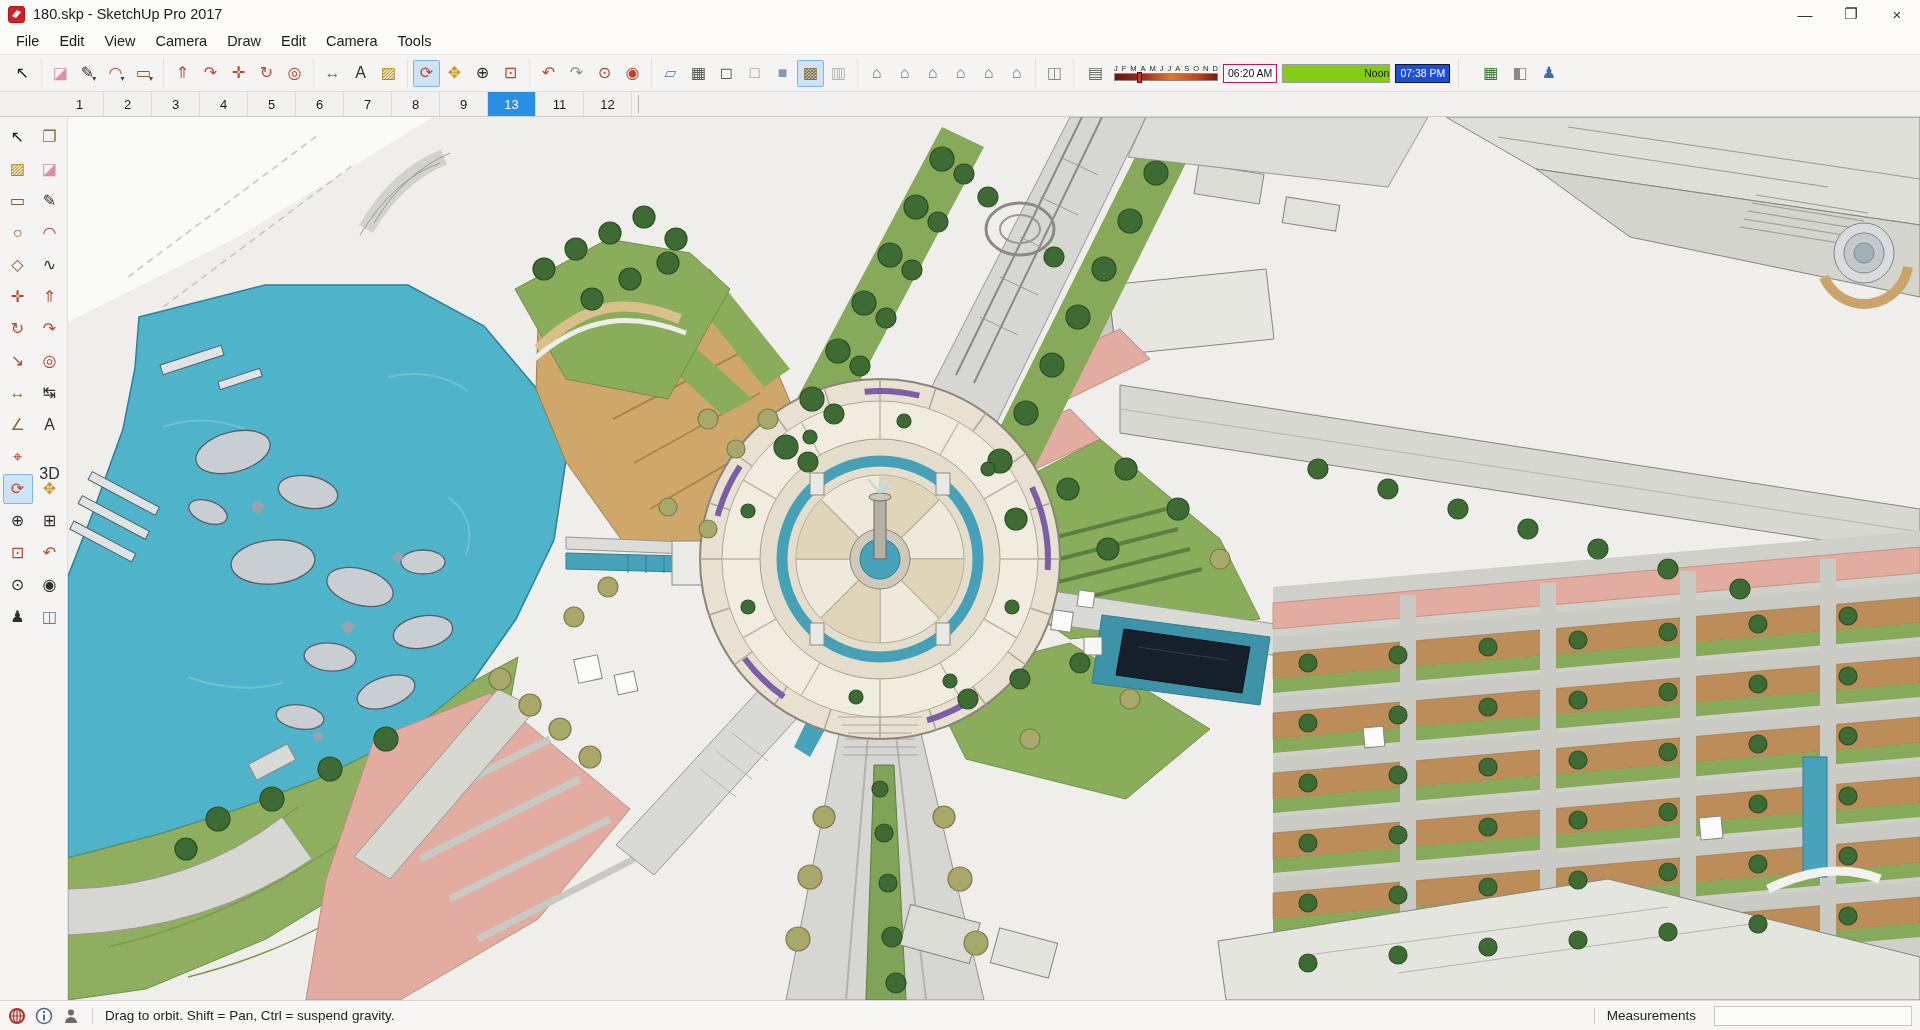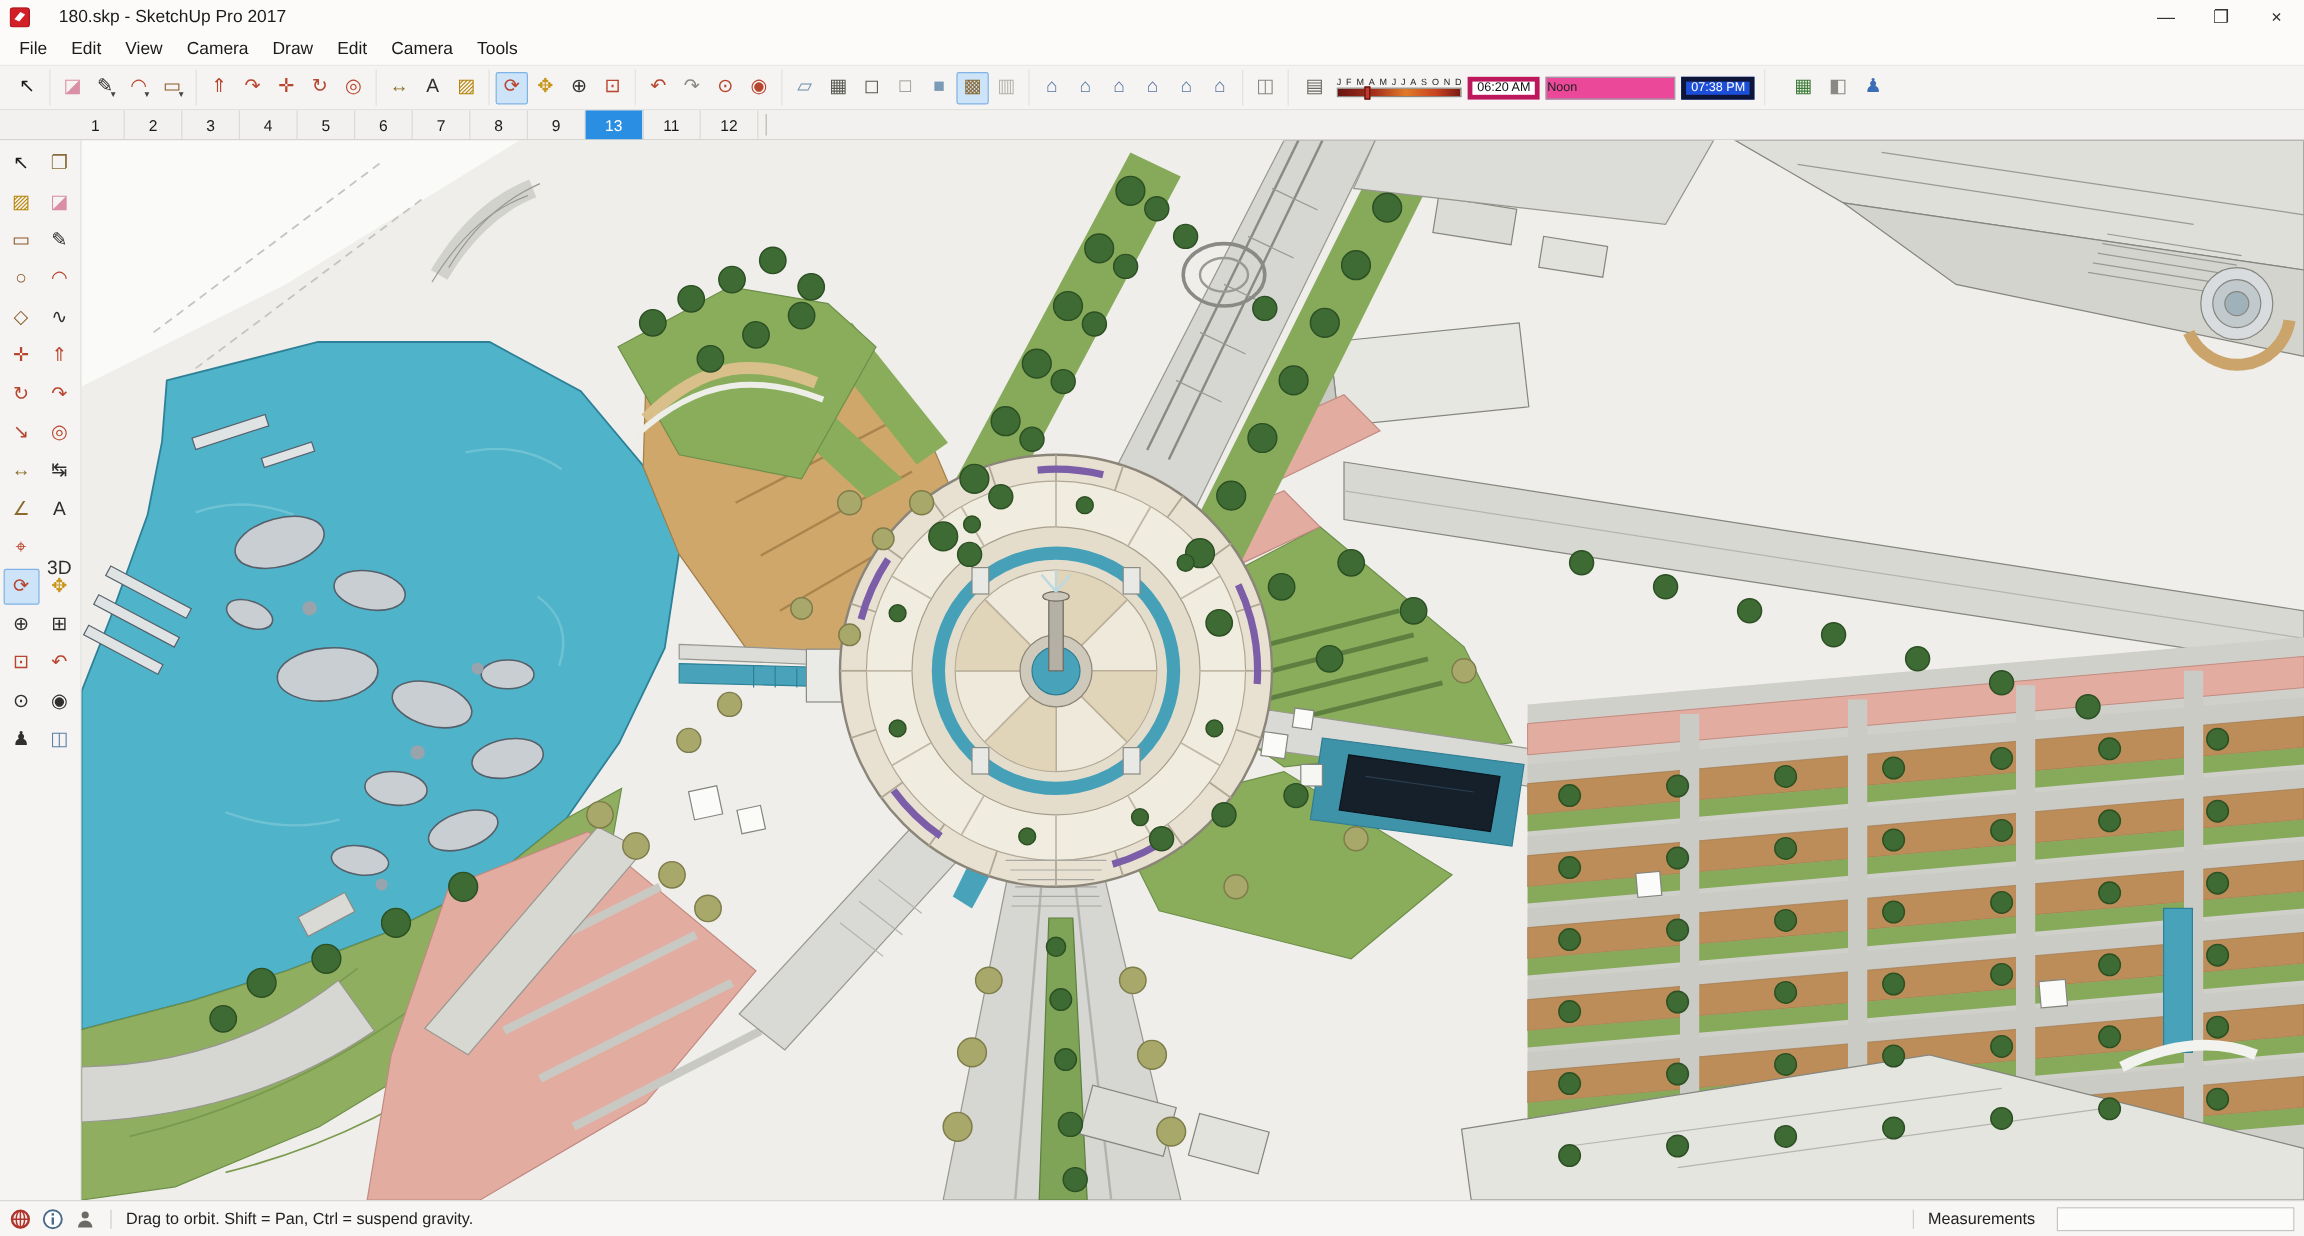--- a/index.html
+++ b/index.html
@@ -1,20 +1,20 @@
 <!DOCTYPE html>
 <html><head>
 <meta charset="utf-8">
 <style>
   html,body{margin:0;padding:0;background:#888;}
   *{box-sizing:border-box;user-select:none;}
   .page{width:1920px;height:1030px;position:relative;background:#fff;overflow:hidden;
         font-family:"Liberation Sans","DejaVu Sans",sans-serif;color:#1a1a1a;}
   
-  .titlebar{height:28px;display:flex;align-items:center;background:#fcfbfa;padding-left:8px;gap:24px;}
+  .titlebar{height:28px;display:flex;align-items:center;background:#fcfbfa;padding-left:8px;gap:8px;}
   .title-text{font-size:14.5px;}
   .titlebar .spacer{flex:1;}
   .win-btn{width:46px;height:28px;display:flex;align-items:center;justify-content:center;
            font-size:15px;color:#333;}
   
   .menubar{height:27px;display:flex;align-items:center;background:#fcfbfa;padding-left:6px;
            border-bottom:1px solid #e9e8e5;}
   .menu-item{padding:4px 10px;font-size:14.5px;}
   
   .toolbar{height:37px;background:#f5f4f2;border-bottom:1px solid #dddcd8;display:flex;
@@ -26,24 +26,24 @@
   .tb-btn .glyph{font-size:16px;line-height:1;}
   .tb-btn.active{background:#cde3f7;border-color:#7fb2e5;}
   .dd{font-size:8px;color:#444;margin-left:-2px;align-self:flex-end;padding-bottom:3px;}
   .shadow-widget{display:flex;align-items:center;gap:5px;padding:0 8px;height:30px;border-right:1px solid #e3e2de;}
   .months{width:104px;}
   .month-letters{display:flex;justify-content:space-between;font-size:7.5px;color:#222;line-height:1;}
   .month-bar{height:8px;margin-top:1px;border:1px solid #8a8a84;position:relative;
              background:linear-gradient(90deg,#6a1510,#a5301c 30%,#e07a28 55%,#c8431f 80%,#7a1a12);}
   .month-marker{position:absolute;left:22%;top:-2px;width:5px;height:11px;background:#c0392b;border:1px solid #5a0f0f;}
   .time-box{height:19px;min-width:48px;padding:0 4px;display:flex;align-items:center;justify-content:center;
-            font-size:10.5px;background:#fff;border:4px solid #be185d;color:#111;}
+            font-size:10.5px;background:#fff;border:1px solid #be185d;color:#111;}
   .time-box.dark{background:#1d4ed8;color:#fff;border-color:#0e1538;}
-  .noon-slider{width:108px;height:19px;background:#ec4899;border:1px solid #9a99a8;display:flex;
-               align-items:center;justify-content:flex-start;font-size:10.5px;color:#222;}
+  .noon-slider{width:108px;height:19px;background:#84cc16;border:1px solid #9a99a8;display:flex;
+               align-items:center;justify-content:flex-end;font-size:10.5px;color:#222;}
   .right-tools{display:flex;gap:2px;margin-left:18px;}
   
   .scene-tabs{height:25px;background:#f2f1ef;border-bottom:1px solid #cfcecb;display:flex;
               align-items:stretch;padding-left:56px;}
   .scene-tab{width:48px;display:flex;align-items:center;justify-content:center;font-size:13px;
              border-right:1px solid #dbdad6;}
   .scene-tab.active{background:#2a8fe2;color:#fff;}
   .scene-tabs::after{content:"";width:1px;background:#b9b8b4;margin:3px 0 3px 6px;}
   
   .main{display:flex;height:883px;}

